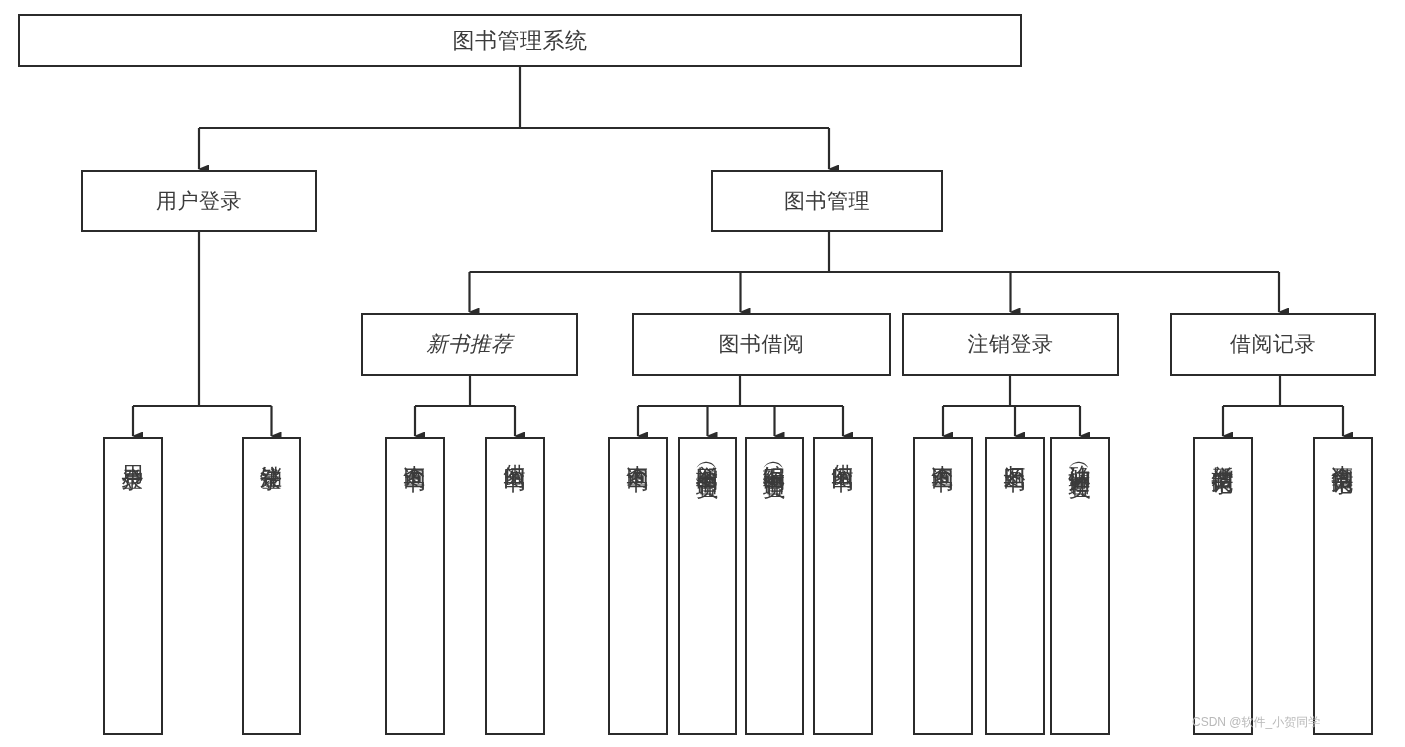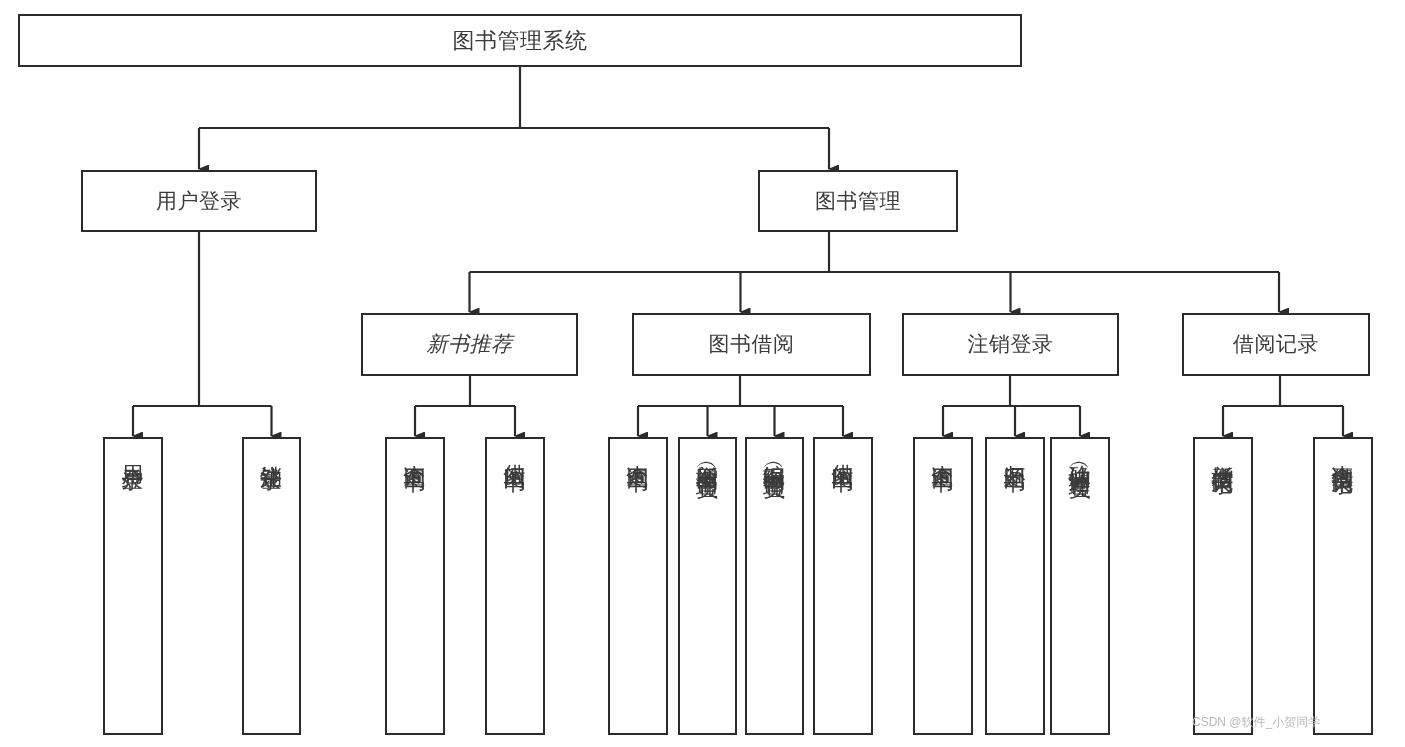--- a/index.html
+++ b/index.html
@@ -119,33 +119,33 @@
       </g>
   </svg>
 
   <div id="nodes-layer">
       <div class="node horizontal root" style="left: 18px; top: 14px; width: 1004px; height: 53px; border-color: rgb(43, 43, 43); background: rgb(255, 255, 255);">
         <span class="node-label" style="color: rgb(59, 59, 59);">图书管理系统</span>
       </div>
       <div class="node horizontal" style="left: 81px; top: 170px; width: 236px; height: 62px; border-color: rgb(43, 43, 43); background: rgb(255, 255, 255);">
         <span class="node-label" style="color: rgb(59, 59, 59);">用户登录</span>
       </div>
-      <div class="node horizontal" style="left: 711px; top: 170px; width: 200px; height: 62px; border-color: rgb(43, 43, 43); background: rgb(255, 255, 255); margin-left: 47px;">
+      <div class="node horizontal" style="left: 711px; top: 170px; width: 232px; height: 62px; border-color: rgb(43, 43, 43); background: rgb(255, 255, 255);">
         <span class="node-label" style="color: rgb(59, 59, 59);">图书管理</span>
       </div>
       <div class="node horizontal" style="left: 361px; top: 313px; width: 217px; height: 63px; border-color: rgb(43, 43, 43); background: rgb(255, 255, 255);">
         <span class="node-label" style="color: rgb(59, 59, 59); font-style: italic;">新书推荐</span>
       </div>
-      <div class="node horizontal" style="left: 632px; top: 313px; width: 239px; height: 63px; border-color: rgb(43, 43, 43); background: rgb(255, 255, 255);">
+      <div class="node horizontal" style="left: 632px; top: 313px; width: 259px; height: 63px; border-color: rgb(43, 43, 43); background: rgb(255, 255, 255);">
         <span class="node-label" style="color: rgb(59, 59, 59);">图书借阅</span>
       </div>
       <div class="node horizontal" style="left: 902px; top: 313px; width: 217px; height: 63px; border-color: rgb(43, 43, 43); background: rgb(255, 255, 255);">
         <span class="node-label" style="color: rgb(59, 59, 59);">注销登录</span>
       </div>
-      <div class="node horizontal" style="left: 1170px; top: 313px; width: 188px; height: 63px; border-color: rgb(43, 43, 43); background: rgb(255, 255, 255); margin-left: 12px;">
+      <div class="node horizontal" style="left: 1170px; top: 313px; width: 206px; height: 63px; border-color: rgb(43, 43, 43); background: rgb(255, 255, 255);">
         <span class="node-label" style="color: rgb(59, 59, 59);">借阅记录</span>
       </div>
       <div class="node vertical" style="left: 103px; top: 437px; width: 60px; height: 298px; border-color: rgb(43, 43, 43); background: rgb(255, 255, 255);">
         <span class="node-label" style="color: rgb(59, 59, 59);">用户登录</span>
       </div>
       <div class="node vertical" style="left: 242px; top: 437px; width: 59px; height: 298px; border-color: rgb(43, 43, 43); background: rgb(255, 255, 255);">
         <span class="node-label" style="color: rgb(59, 59, 59);">注销登录</span>
       </div>
       <div class="node vertical" style="left: 385px; top: 437px; width: 60px; height: 298px; border-color: rgb(43, 43, 43); background: rgb(255, 255, 255);">
         <span class="node-label" style="color: rgb(59, 59, 59);">查询图书</span>

